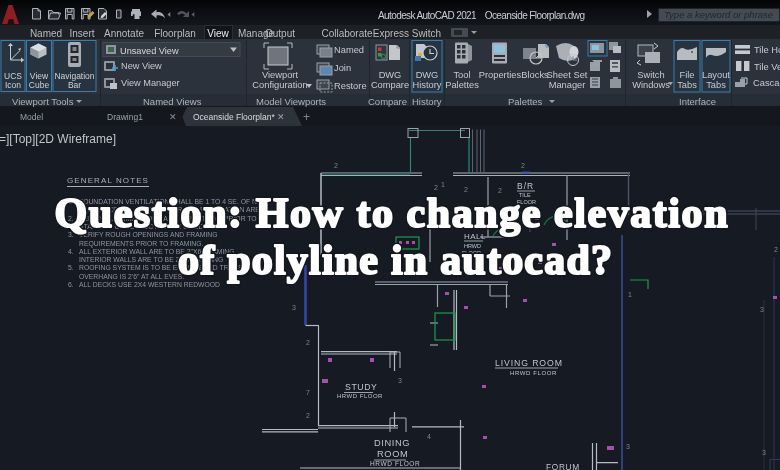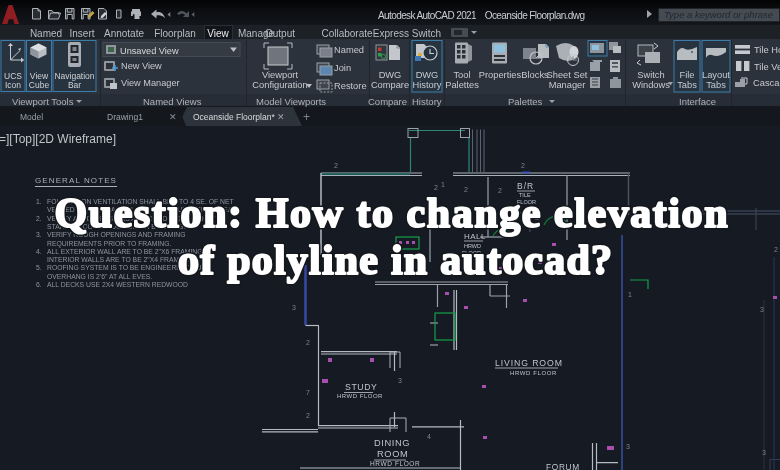--- a/index.html
+++ b/index.html
@@ -27,21 +27,21 @@
   #panelrow .plabel{position:absolute;top:1.5px;font-size:9.5px;color:#aeb3b9;white-space:nowrap;}
   
   #filetabs{left:0;top:107px;width:780px;height:19px;background:#14171d;}
   #filetabs .ft{position:absolute;top:5px;font-size:8.5px;color:#9ba1a8;white-space:nowrap;}
   #activetab{left:178px;top:0px;width:124px;height:19px;background:#2d333b;
     clip-path:polygon(9px 0,115px 0,124px 100%,0 100%);}
   
   #canvas{left:0;top:126px;width:780px;height:344px;background:#161a23;}
   
   #notes{left:35px;top:175px;width:270px;color:#8f96a0;font-size:6.8px;line-height:8.3px;letter-spacing:0px;}
-  #notes .nt{position:absolute;white-space:nowrap;}
+  #notes .nt{position:absolute;white-space:nowrap;margin-left:32px;}
   
   #overlay{left:0;top:0;width:780px;height:470px;}
 </style>
 </head>
 <body>
 <div class="abs" id="canvas"></div>
 <div class="abs" id="titlebar">
   <svg class="abs" style="left:0px;top:3px" width="22" height="22" viewBox="0 0 22 22">
     <path d="M2 21 L8.5 2 L12.5 2 L19 21 L14.5 21 L13.2 16.2 L8.2 16.2 L10.8 9.5 L11.9 13.2 L9.6 13.2 L7.5 21 Z" fill="#8f1d21"></path>
   </svg>

